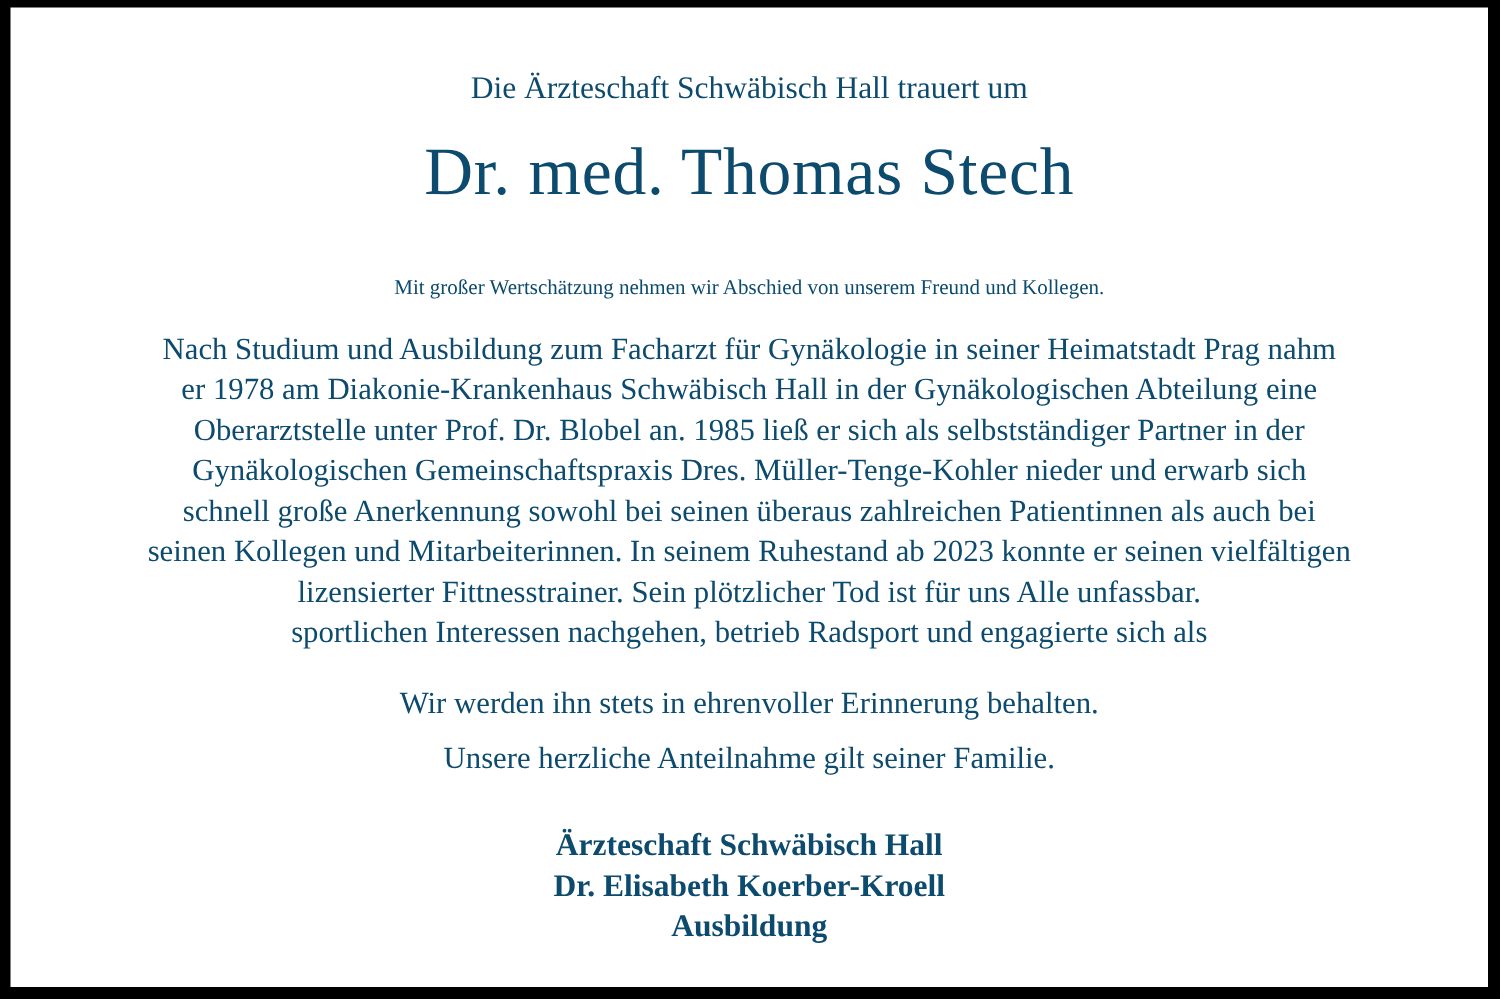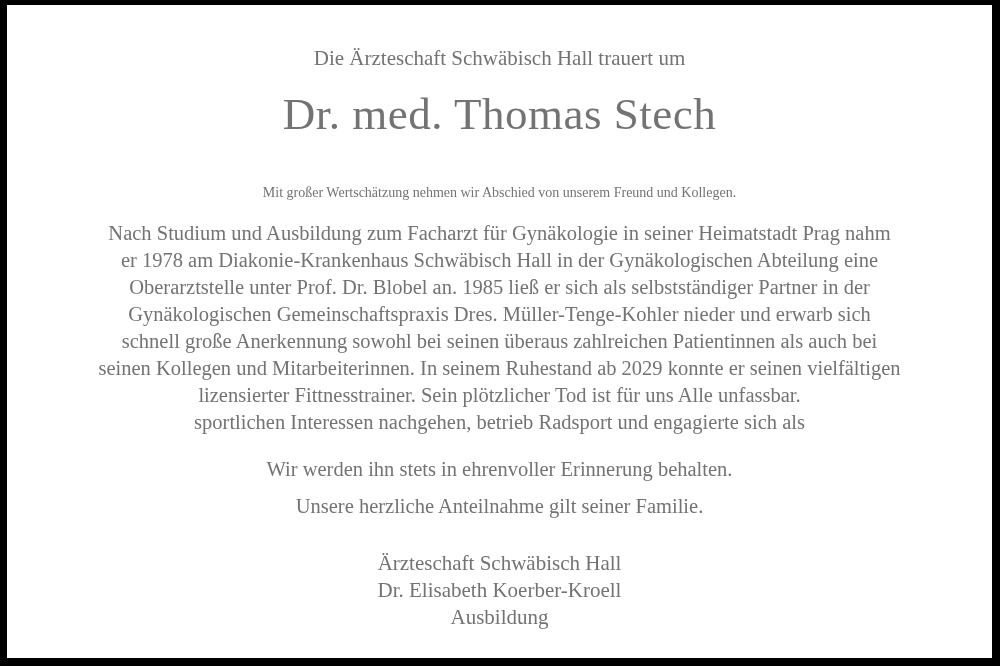--- a/index.html
+++ b/index.html
@@ -9,21 +9,21 @@
   }
   .notice-frame {
     box-sizing: border-box;
     width: 1000px;
     height: 666px;
     background: #ffffff;
     border-style: solid;
     border-color: #000000;
     border-width: 5px 8px 8px 7px;
     font-family: "Liberation Serif", "DejaVu Serif", serif;
-    color: #737373;
+    color: #0c4a6e;
     text-align: center;
     overflow: hidden;
   }
   .notice-inner {
     padding-top: 40px;
   }
   .intro-line {
     font-size: 21px;
     line-height: 27px;
     margin-bottom: 20px;
@@ -54,42 +54,42 @@
     margin-bottom: 10px;
   }
   .condolence-line {
     font-size: 20.5px;
     line-height: 27px;
     margin-bottom: 30px;
   }
   .signature-block {
     font-size: 21px;
     line-height: 27px;
-    font-weight: normal;
+    font-weight: bold;
   }
 </style>
 </head>
 <body>
 
 <div class="notice-frame">
   <div class="notice-inner">
 
     <div class="intro-line">Die Ärzteschaft Schwäbisch Hall trauert um</div>
 
     <div class="deceased-name">Dr. med. Thomas Stech</div>
 
     <div class="tribute-line">Mit großer Wertschätzung nehmen wir Abschied von unserem Freund und Kollegen.</div>
 
     <div class="biography">
       <div class="bio-line">Nach Studium und Ausbildung zum Facharzt für Gynäkologie in seiner Heimatstadt Prag nahm</div>
       <div class="bio-line">er 1978 am Diakonie-Krankenhaus Schwäbisch Hall in der Gynäkologischen Abteilung eine</div>
       <div class="bio-line">Oberarztstelle unter Prof. Dr. Blobel an. 1985 ließ er sich als selbstständiger Partner in der</div>
       <div class="bio-line">Gynäkologischen Gemeinschaftspraxis Dres. Müller-Tenge-Kohler nieder und erwarb sich</div>
       <div class="bio-line">schnell große Anerkennung sowohl bei seinen überaus zahlreichen Patientinnen als auch bei</div>
-      <div class="bio-line">seinen Kollegen und Mitarbeiterinnen. In seinem Ruhestand ab 2029 konnte er seinen vielfältigen</div>
+      <div class="bio-line">seinen Kollegen und Mitarbeiterinnen. In seinem Ruhestand ab 2023 konnte er seinen vielfältigen</div>
       <div class="bio-line">lizensierter Fittnesstrainer. Sein plötzlicher Tod ist für uns Alle unfassbar.</div>
       <div class="bio-line">sportlichen Interessen nachgehen, betrieb Radsport und engagierte sich als</div>
     </div>
 
     <div class="remembrance-line">Wir werden ihn stets in ehrenvoller Erinnerung behalten.</div>
 
     <div class="condolence-line">Unsere herzliche Anteilnahme gilt seiner Familie.</div>
 
     <div class="signature-block">
       <div>Ärzteschaft Schwäbisch Hall</div>

